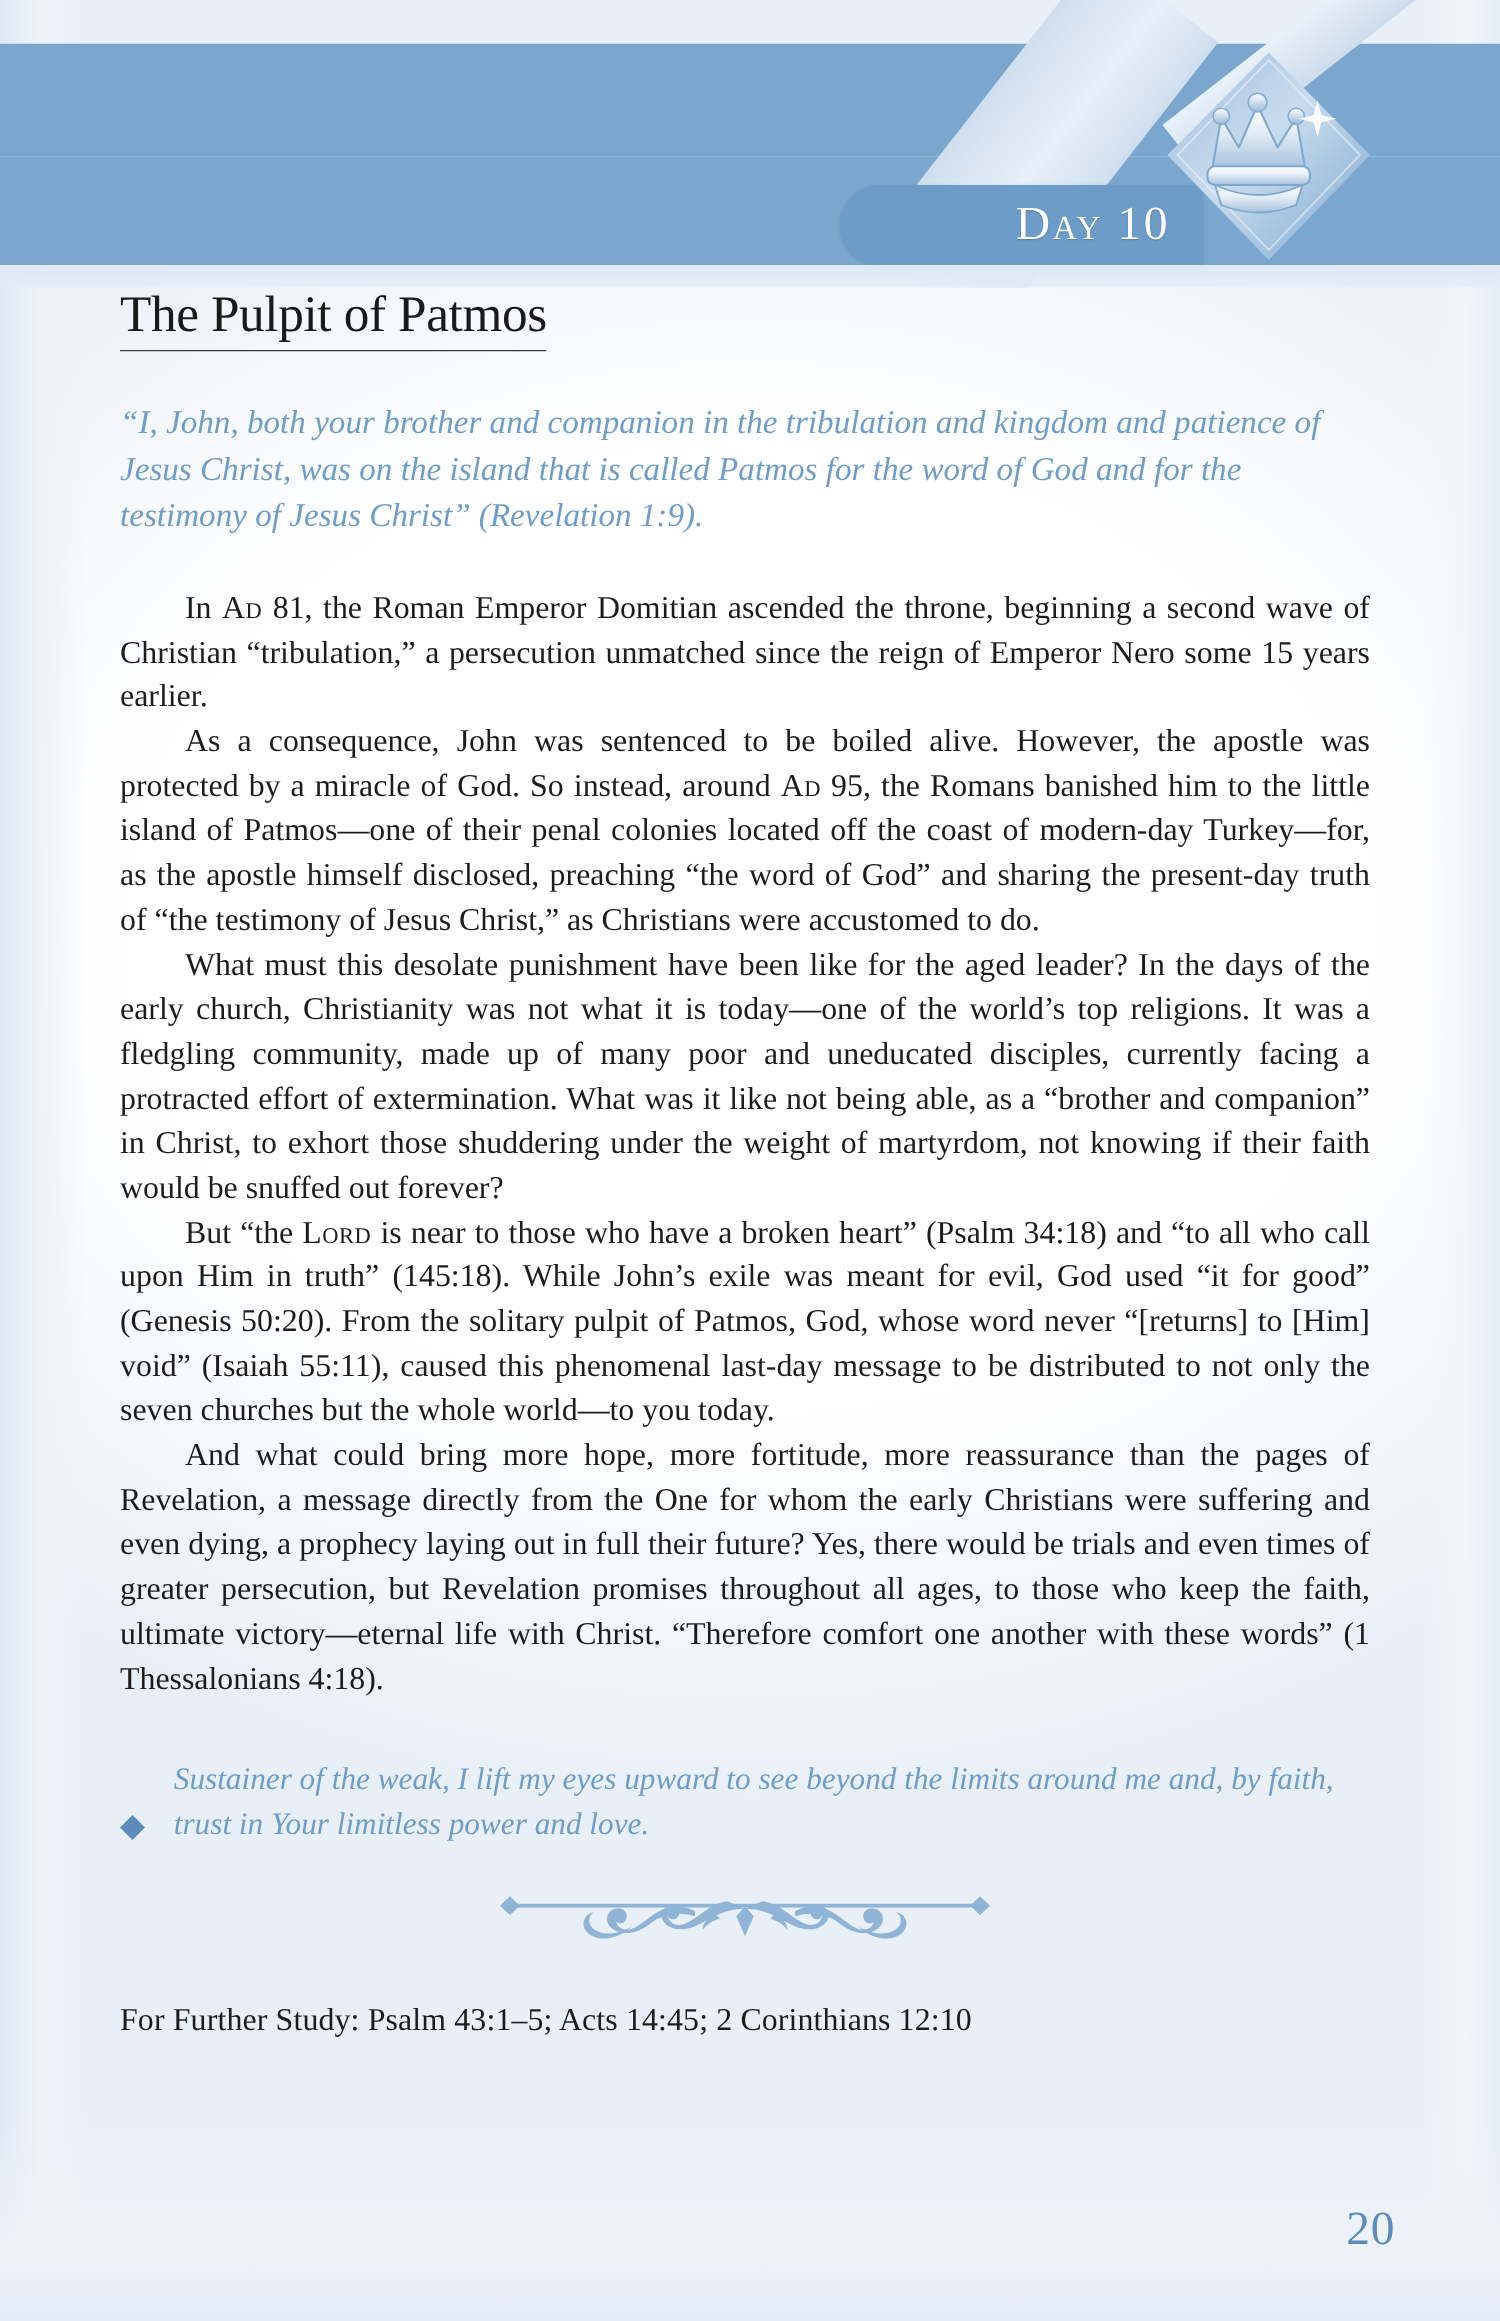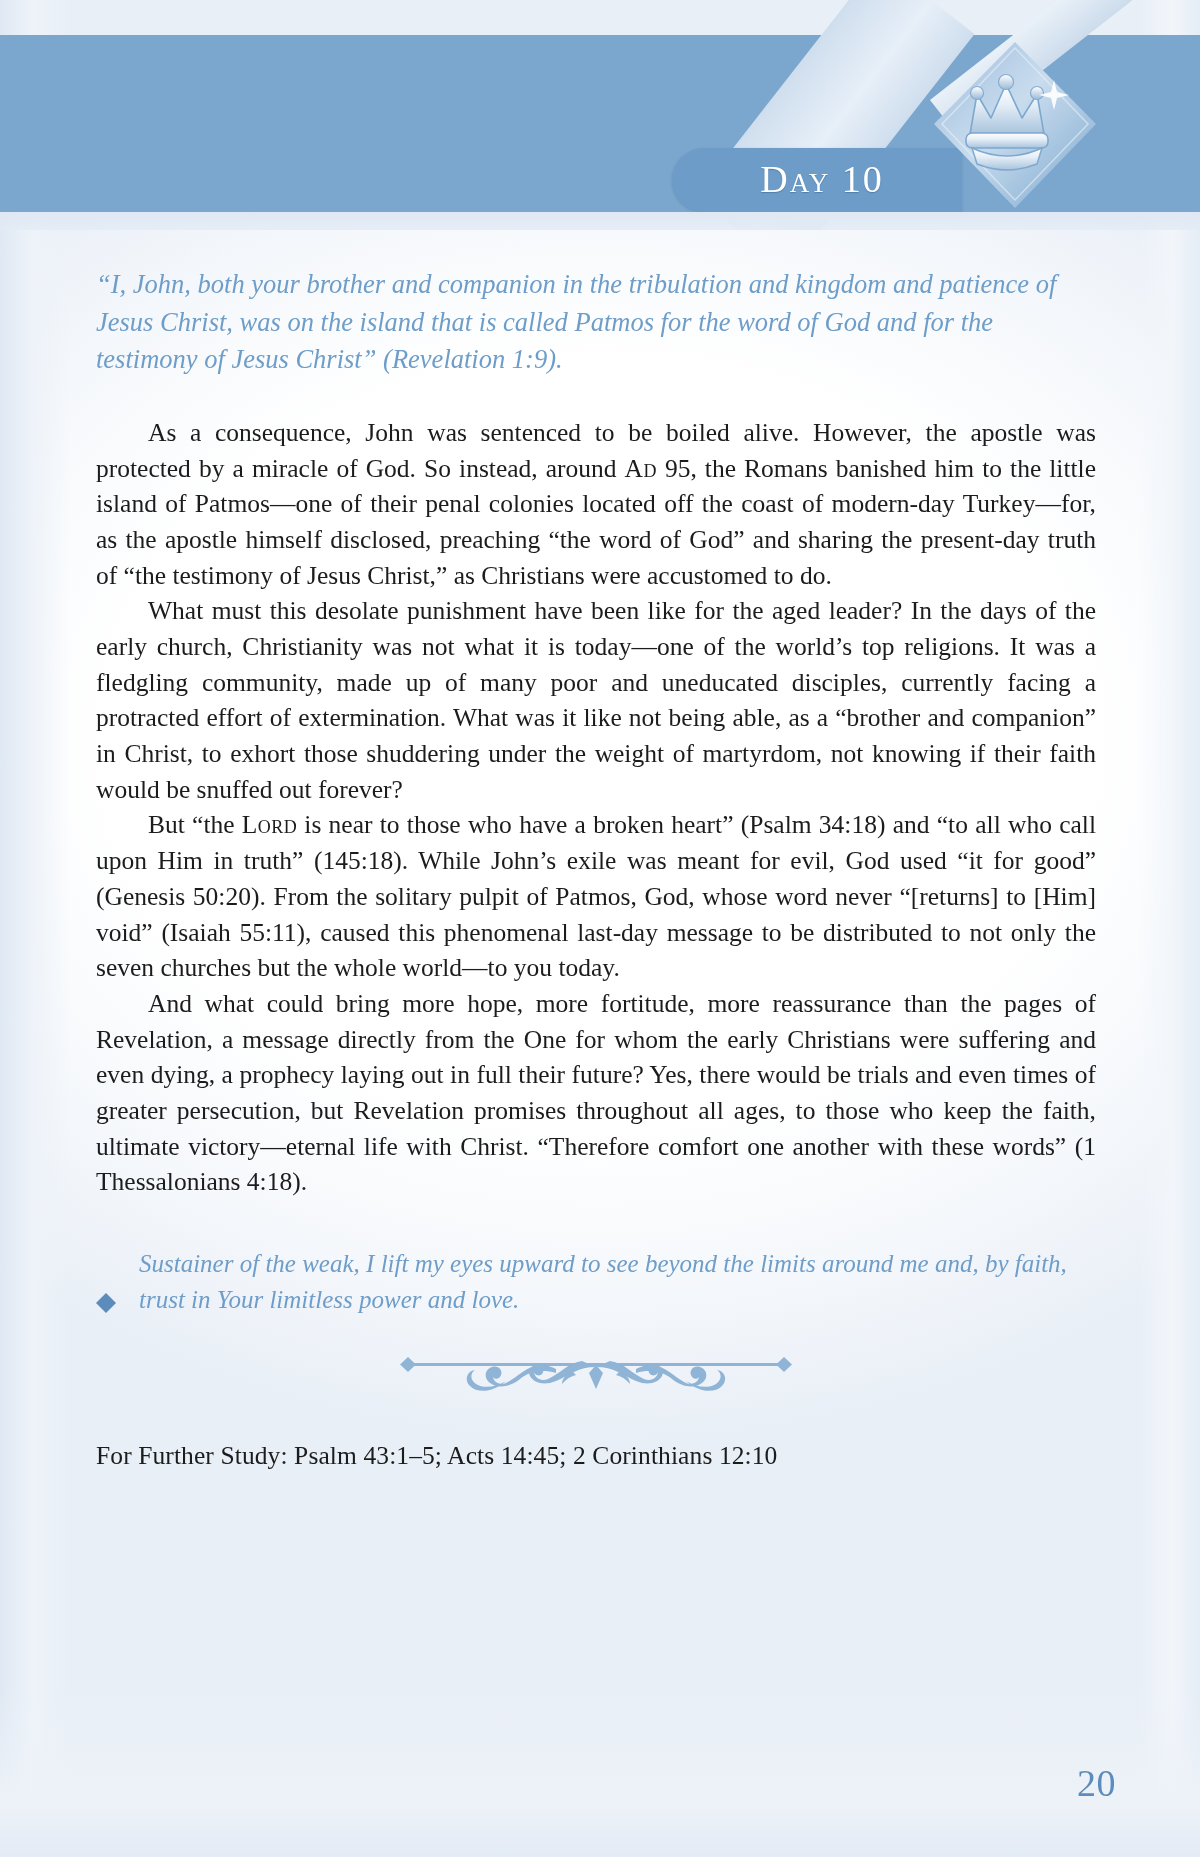--- a/index.html
+++ b/index.html
@@ -109,21 +109,21 @@
     left: 672px; top: 148px;
     width: 290px; height: 64px;
     background: #6c9cc7;
     border-radius: 34px 0 0 34px;
     box-shadow: 0 1px 3px rgba(60,90,120,.25);
   }
   .day-tab-label {
     position: absolute;
     left: 0; right: 0; top: 50%;
     transform: translateY(-52%);
-    text-align: center;
+    text-align: right;
     color: #ffffff;
     font-family: "Liberation Serif", serif;
     font-size: 38px;
     font-variant: small-caps;
     letter-spacing: 2px;
     padding-left: 36px;
     padding-right: 26px;
     text-shadow: 0 1px 1px rgba(40,70,100,.35);
   }
 
@@ -349,24 +349,26 @@
           <path d="M124 42 l3 12 l12 3 l-12 3 l-3 12 l-3 -12 l-12 -3 l12 -3 z" fill="#ffffff" opacity=".9"></path>
         </g>
       </svg>
     </div>
 
     <div class="header-fade"></div>
   </div>
 
   <div class="content">
 
+    <h1 class="title">The Pulpit of Patmos</h1>
 
     <div class="scripture">“I, John, both your brother and companion in the tribulation and kingdom and patience of Jesus Christ, was on the island that is called Patmos for the word of God and for the testimony of Jesus Christ” (Revelation 1:9).</div>
 
     <div class="body-text">
+      <p><span>In <span class="sc">Ad</span> 81, the Roman Emperor Domitian ascended the throne, beginning a second wave of Christian “tribulation,” a persecution unmatched since the reign of Emperor Nero some 15 years earlier.</span></p>
       <p><span>As a consequence, John was sentenced to be boiled alive. However, the apostle was protected by a miracle of God. So instead, around <span class="sc">Ad</span> 95, the Romans banished him to the little island of Patmos—one of their penal colonies located off the coast of modern-day Turkey—for, as the apostle himself disclosed, preaching “the word of God” and sharing the present-day truth of “the testimony of Jesus Christ,” as Christians were accustomed to do.</span></p>
       <p><span>What must this desolate punishment have been like for the aged leader? In the days of the early church, Christianity was not what it is today—one of the world’s top religions. It was a fledgling community, made up of many poor and uneducated disciples, currently facing a protracted effort of extermination. What was it like not being able, as a “brother and companion” in Christ, to exhort those shuddering under the weight of martyrdom, not knowing if their faith would be snuffed out forever?</span></p>
       <p><span>But “the <span class="sc">Lord</span> is near to those who have a broken heart” (Psalm 34:18) and “to all who call upon Him in truth” (145:18). While John’s exile was meant for evil, God used “it for good” (Genesis 50:20). From the solitary pulpit of Patmos, God, whose word never “[returns] to [Him] void” (Isaiah 55:11), caused this phenomenal last-day message to be distributed to not only the seven churches but the whole world—to you today.</span></p>
       <p><span>And what could bring more hope, more fortitude, more reassurance than the pages of Revelation, a message directly from the One for whom the early Christians were suffering and even dying, a prophecy laying out in full their future? Yes, there would be trials and even times of greater persecution, but Revelation promises throughout all ages, to those who keep the faith, ultimate victory—eternal life with Christ. “Therefore comfort one another with these words” (1 Thessalonians 4:18).</span></p>
     </div>
 
     <div class="prayer">
       <span class="prayer-bullet">
         <svg width="20" height="20" viewBox="0 0 20 20" xmlns="http://www.w3.org/2000/svg" aria-hidden="true">
           <path d="M10 0 L20 10 L10 20 L0 10 Z" fill="#5b8cbb"></path>

